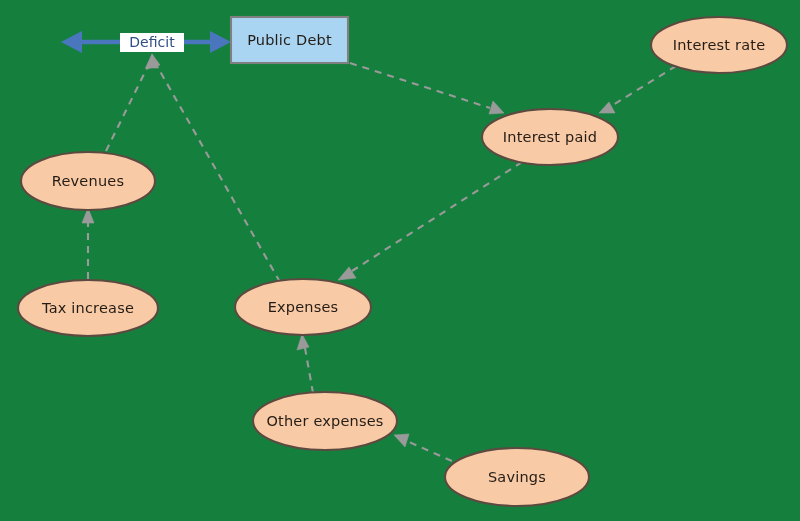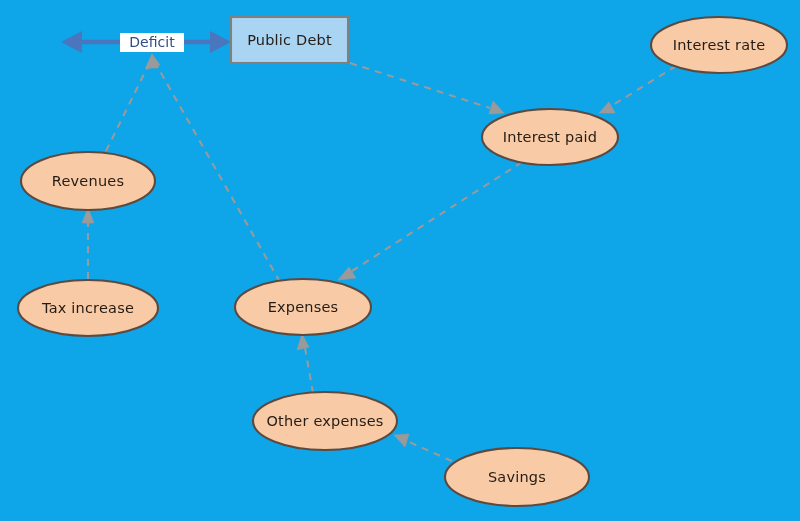--- a/index.html
+++ b/index.html
@@ -8,21 +8,21 @@
     padding: 0;
     background: #ffffff;
   }
   body {
     font-family: "DejaVu Sans", sans-serif;
   }
   #canvas-wrap {
     position: relative;
     width: 800px;
     height: 521px;
-    background: #0ea5e9;
+    background: #15803d;
     overflow: hidden;
   }
   #diagram-svg {
     position: absolute;
     top: 0;
     left: 0;
     width: 800px;
     height: 521px;
     display: block;
   }

